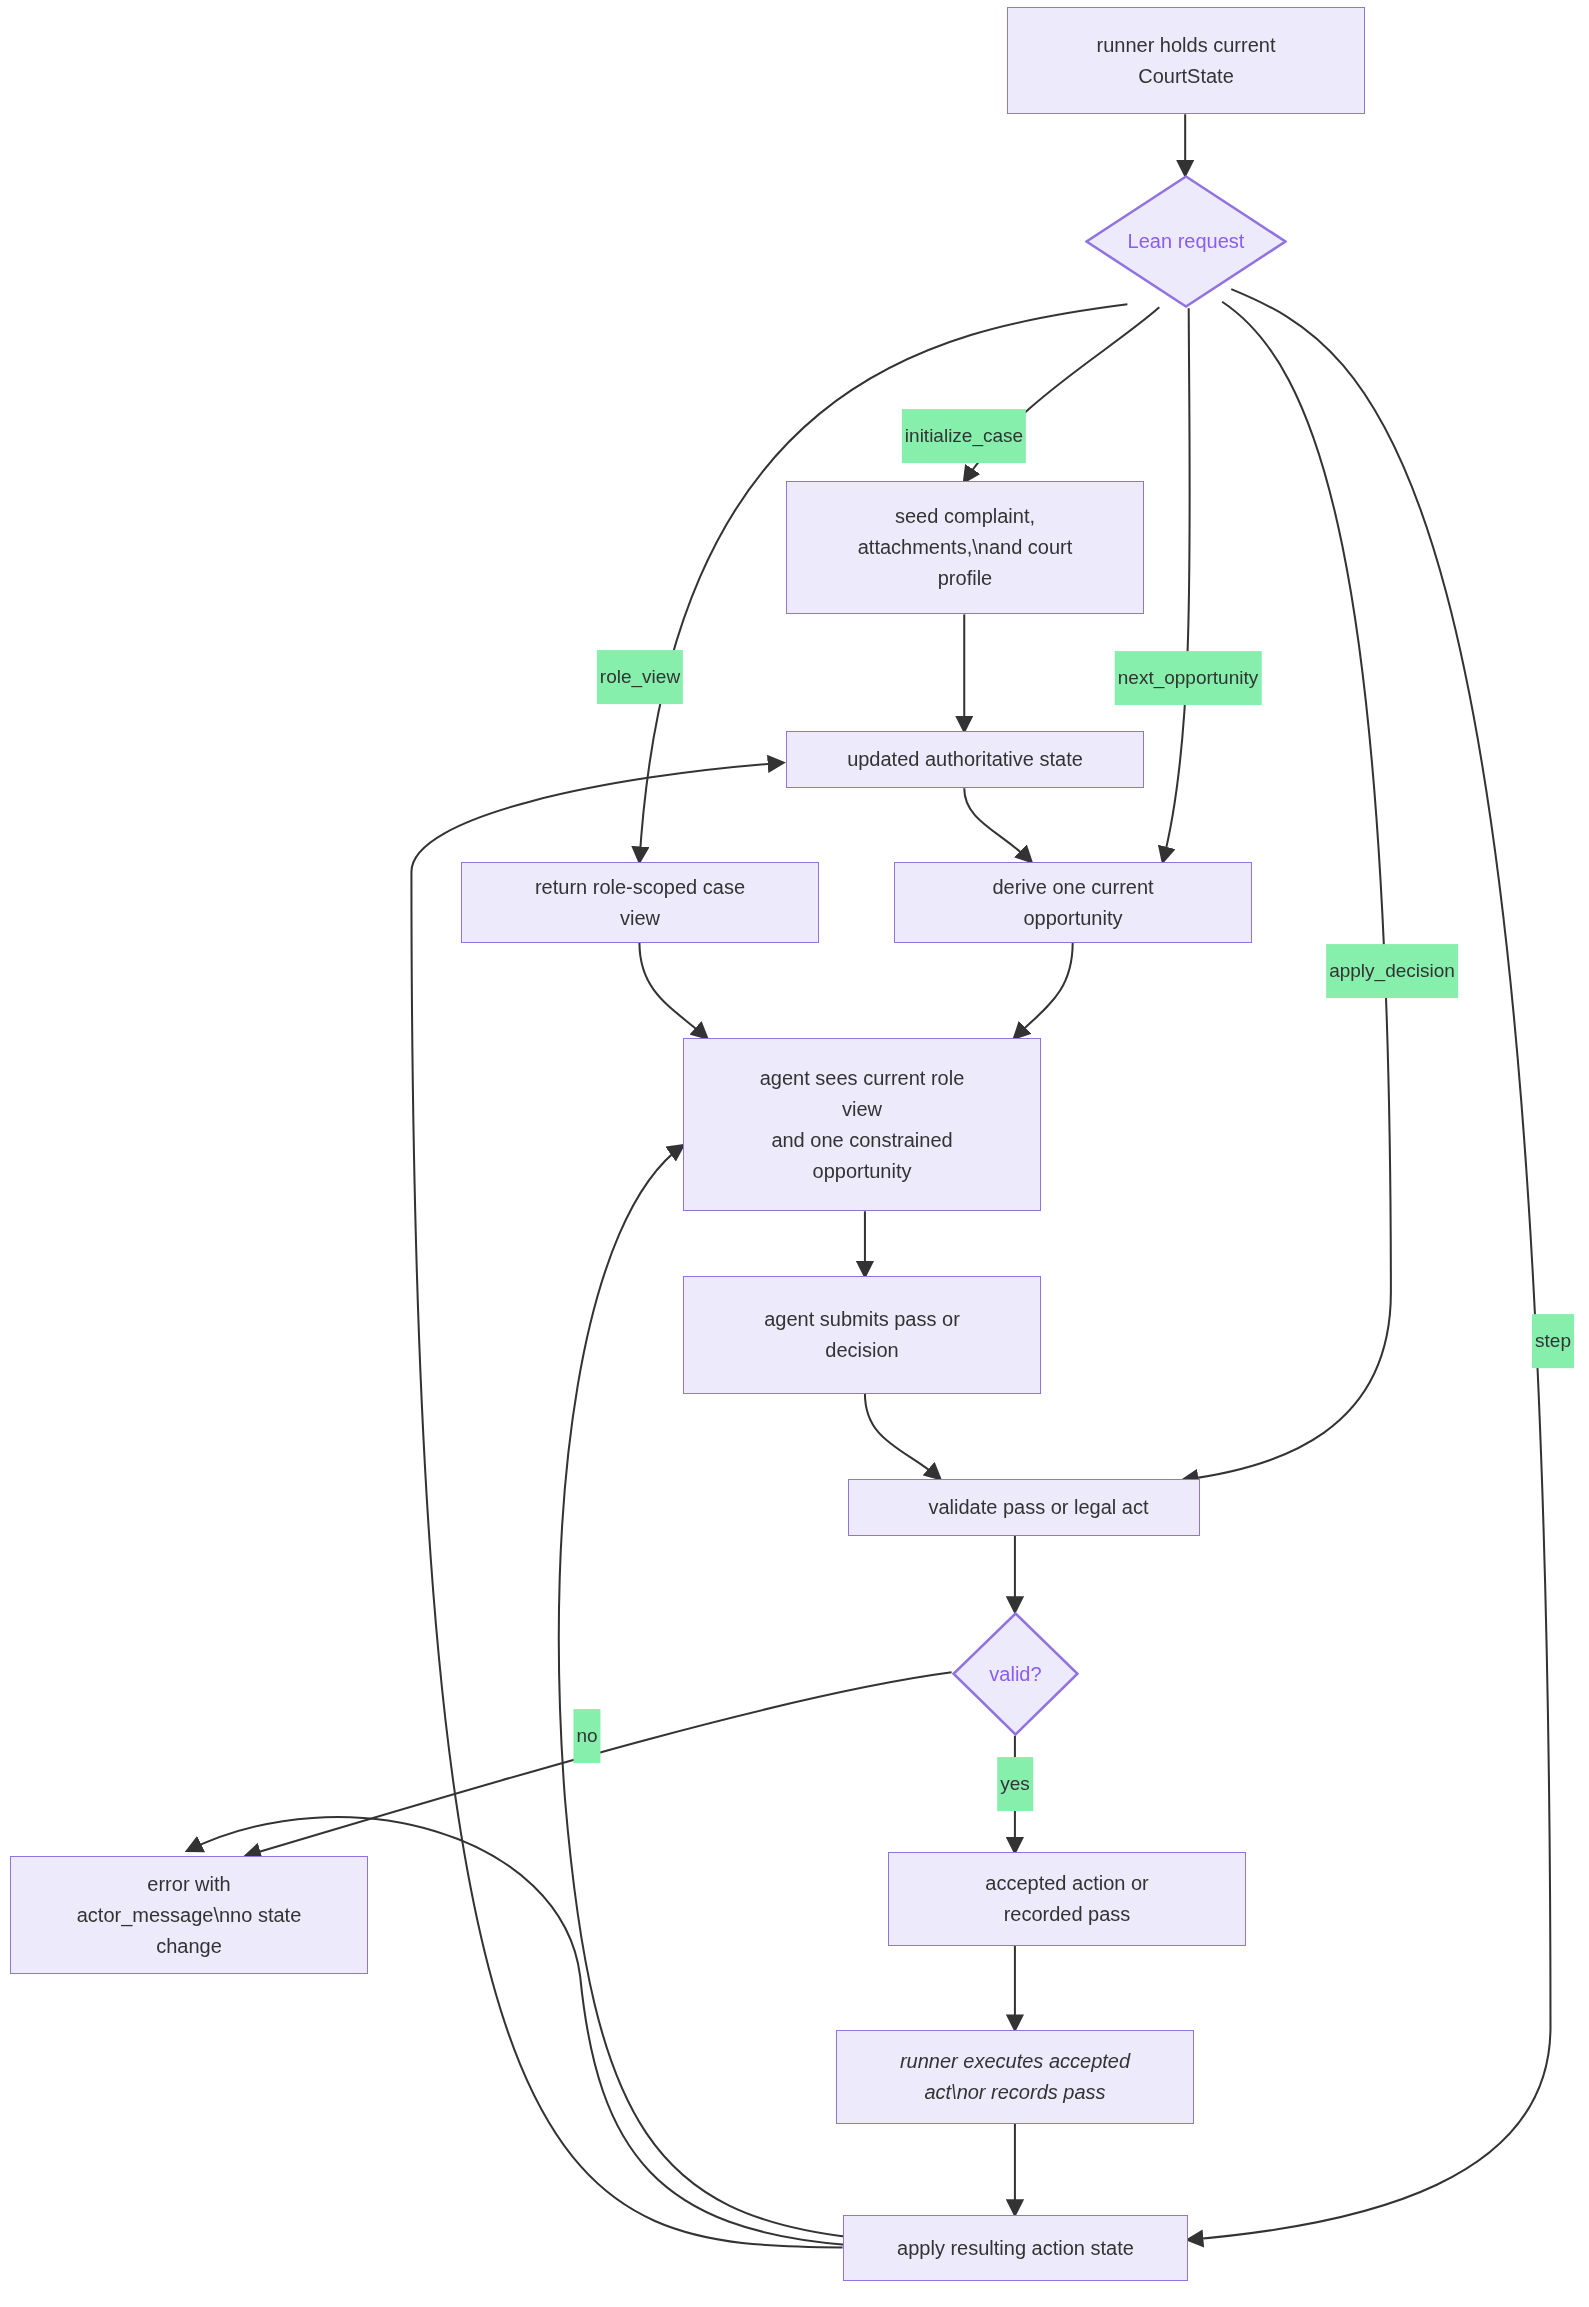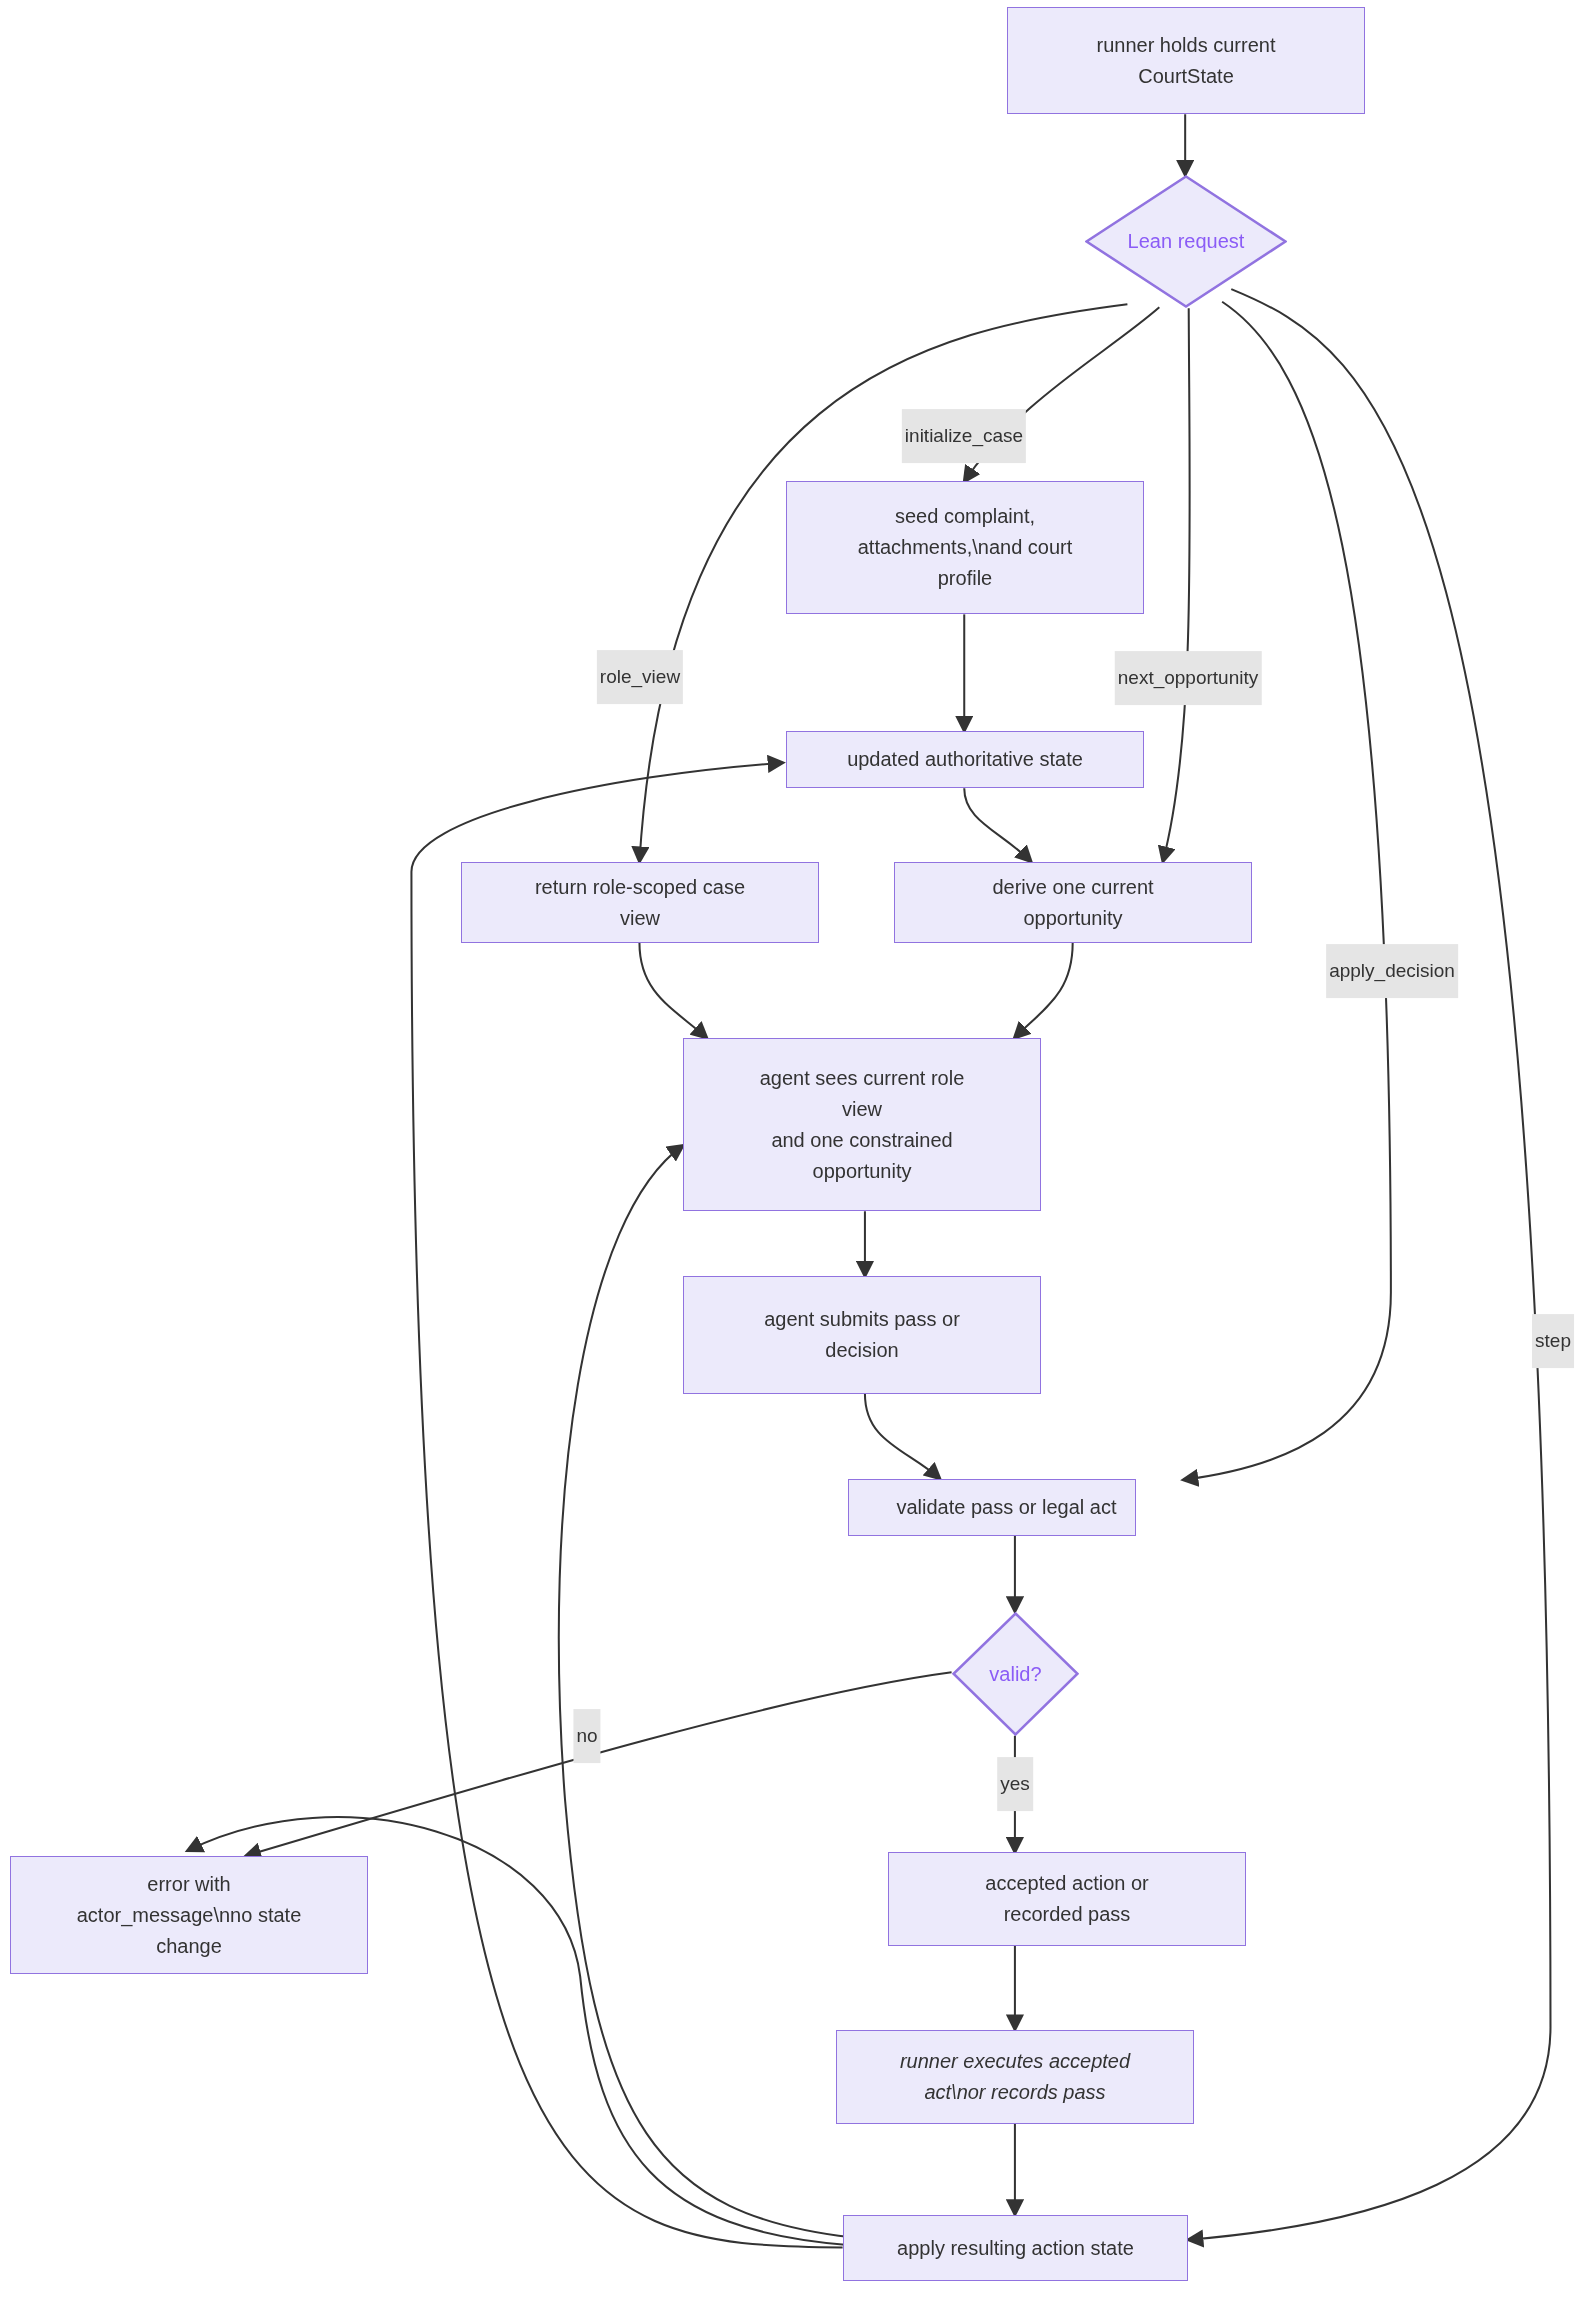--- a/index.html
+++ b/index.html
@@ -57,21 +57,21 @@
     position: relative;
     z-index: 2;
     color: #8b5cf6;
     font-size: 20px;
     font-family: "Liberation Sans", sans-serif;
     text-align: left;
     white-space: nowrap;
   }
   .edge-label {
     position: absolute;
-    background: #e5e5e5;
+    background: #86efac;
     color: #333333;
     font-size: 19px;
     font-family: "Liberation Sans", sans-serif;
     line-height: 1.15;
     padding: 16px 3px;
     white-space: nowrap;
     transform: translate(-50%, -50%);
     z-index: 5;
   }
 </style>
@@ -167,21 +167,21 @@
 view
 and one constrained
 opportunity</span>
   </div>
 
   <div class="node" style="left:683px; top:1276px; width:358px; height:118px;">
     <span>agent submits pass or
 decision</span>
   </div>
 
-  <div class="node" style="left:848px; top:1479px; width:288px; height:57px;padding-left:36px;">
+  <div class="node" style="left:848px; top:1479px; width:352px; height:57px;padding-left:36px;">
     <span>validate pass or legal act</span>
   </div>
 
   <div class="diamond-wrap" style="left:952px; top:1612px; width:127px; height:124px;">
     <svg class="diamond-shape" viewBox="0 0 250 245" preserveAspectRatio="none">
       <polygon points="125,3 247,122 125,242 3,122" fill="#ECEAFB" stroke="#9173E0" stroke-width="5"></polygon>
     </svg>
     <span class="diamond-label">valid?</span>
   </div>
 

